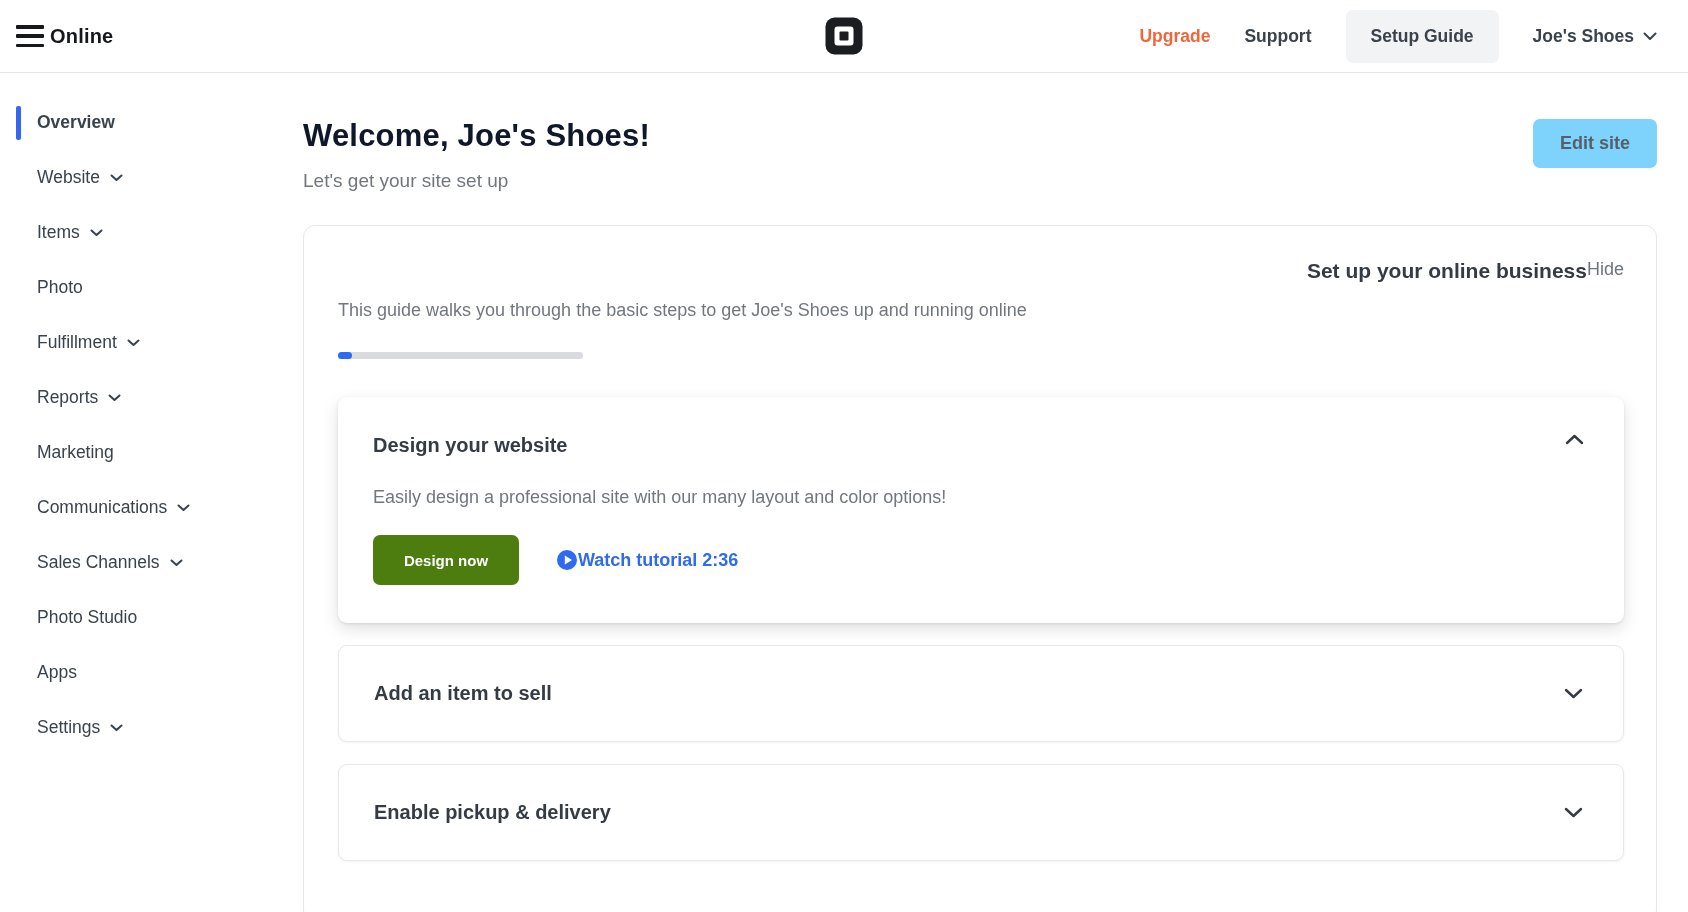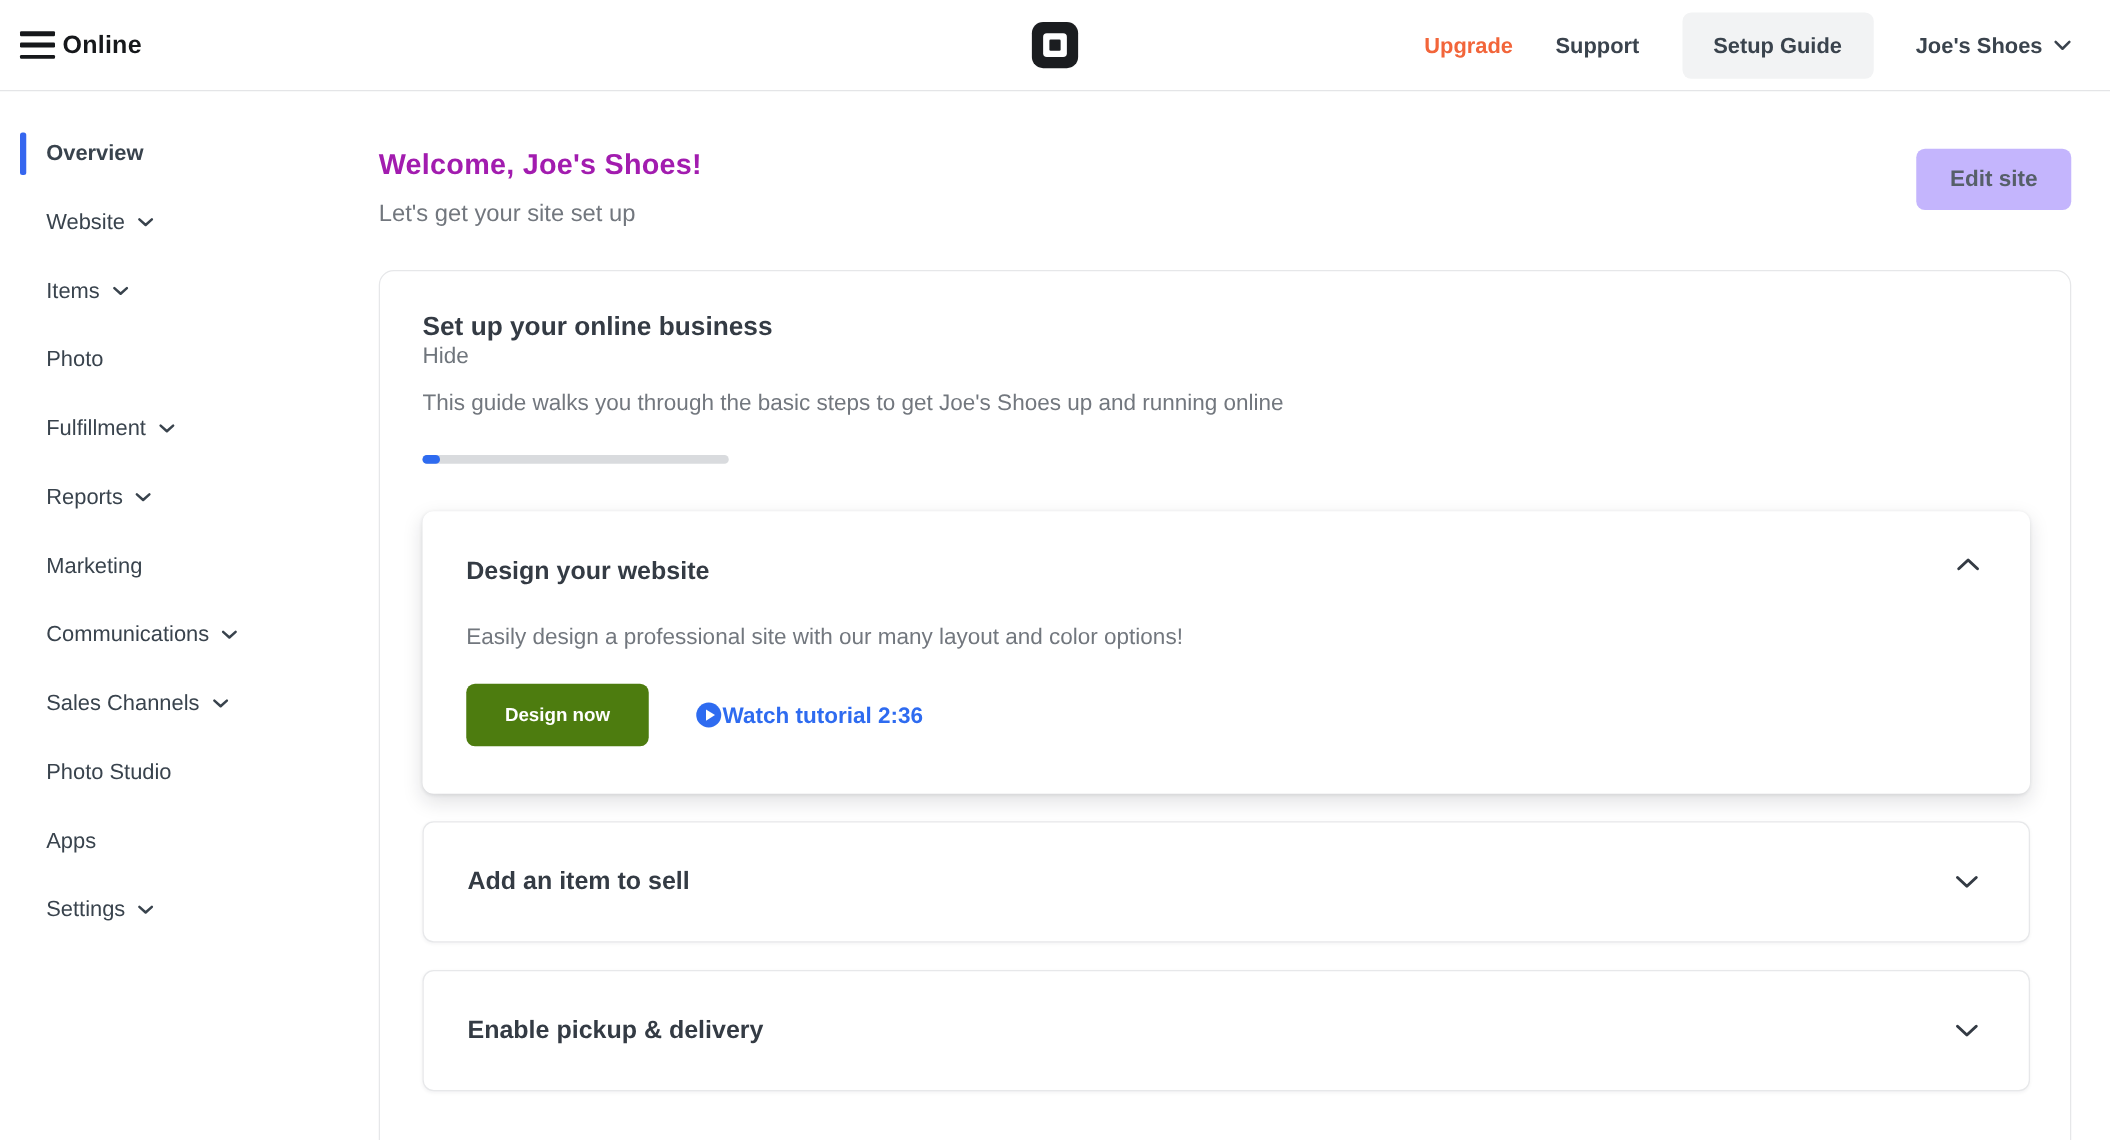--- a/index.html
+++ b/index.html
@@ -79,39 +79,39 @@
   .nav-item.active .active-bar {
     display: block;
     position: absolute; left: 16px; top: 50%; transform: translateY(-50%);
     width: 4.5px; height: 34px; border-radius: 2px;
     background: #3566ef;
   }
 
   
   .main { flex: 1; padding: 45px 31px 0 23px; }
   .welcome-row { display: flex; align-items: flex-start; justify-content: space-between; }
-  .welcome-title { font-size: 23px; font-weight: bold; color: #a21caf; letter-spacing: .2px; }
+  .welcome-title { font-size: 31px; font-weight: bold; color: #0f172a; letter-spacing: .2px; }
   .welcome-sub { margin-top: 16px; font-size: 19px; color: #72777e; }
   .btn-edit-site {
-    background: #c4b5fd; border: none; border-radius: 7px;
+    background: #7dd3fc; border: none; border-radius: 7px;
     padding: 14px 27px; font-size: 18px; font-weight: bold; color: #565f69;
     font-family: inherit; cursor: pointer;
     margin-top: 1px;
   }
 
   
   .setup-card {
     margin-top: 33px;
     border: 1px solid #e6e7e9;
     border-radius: 12px;
     padding: 33px 32px 60px 34px;
     min-height: 660px;
     background: #fff;
   }
-  .setup-head { display: flex; align-items: flex-start; justify-content: flex-end; flex-direction: column; }
+  .setup-head { display: flex; align-items: flex-start; justify-content: flex-end; }
   .setup-title { font-size: 21px; font-weight: bold; color: #343b44; }
   .btn-hide {
     background: none; border: none; font-family: inherit;
     font-size: 18px; color: #6f757c; cursor: pointer; padding: 0;
   }
   .setup-desc { margin-top: 17px; font-size: 18px; color: #72777e; }
 
   .progress-track {
     margin-top: 31px;
     width: 245px; height: 7px; border-radius: 4px;

